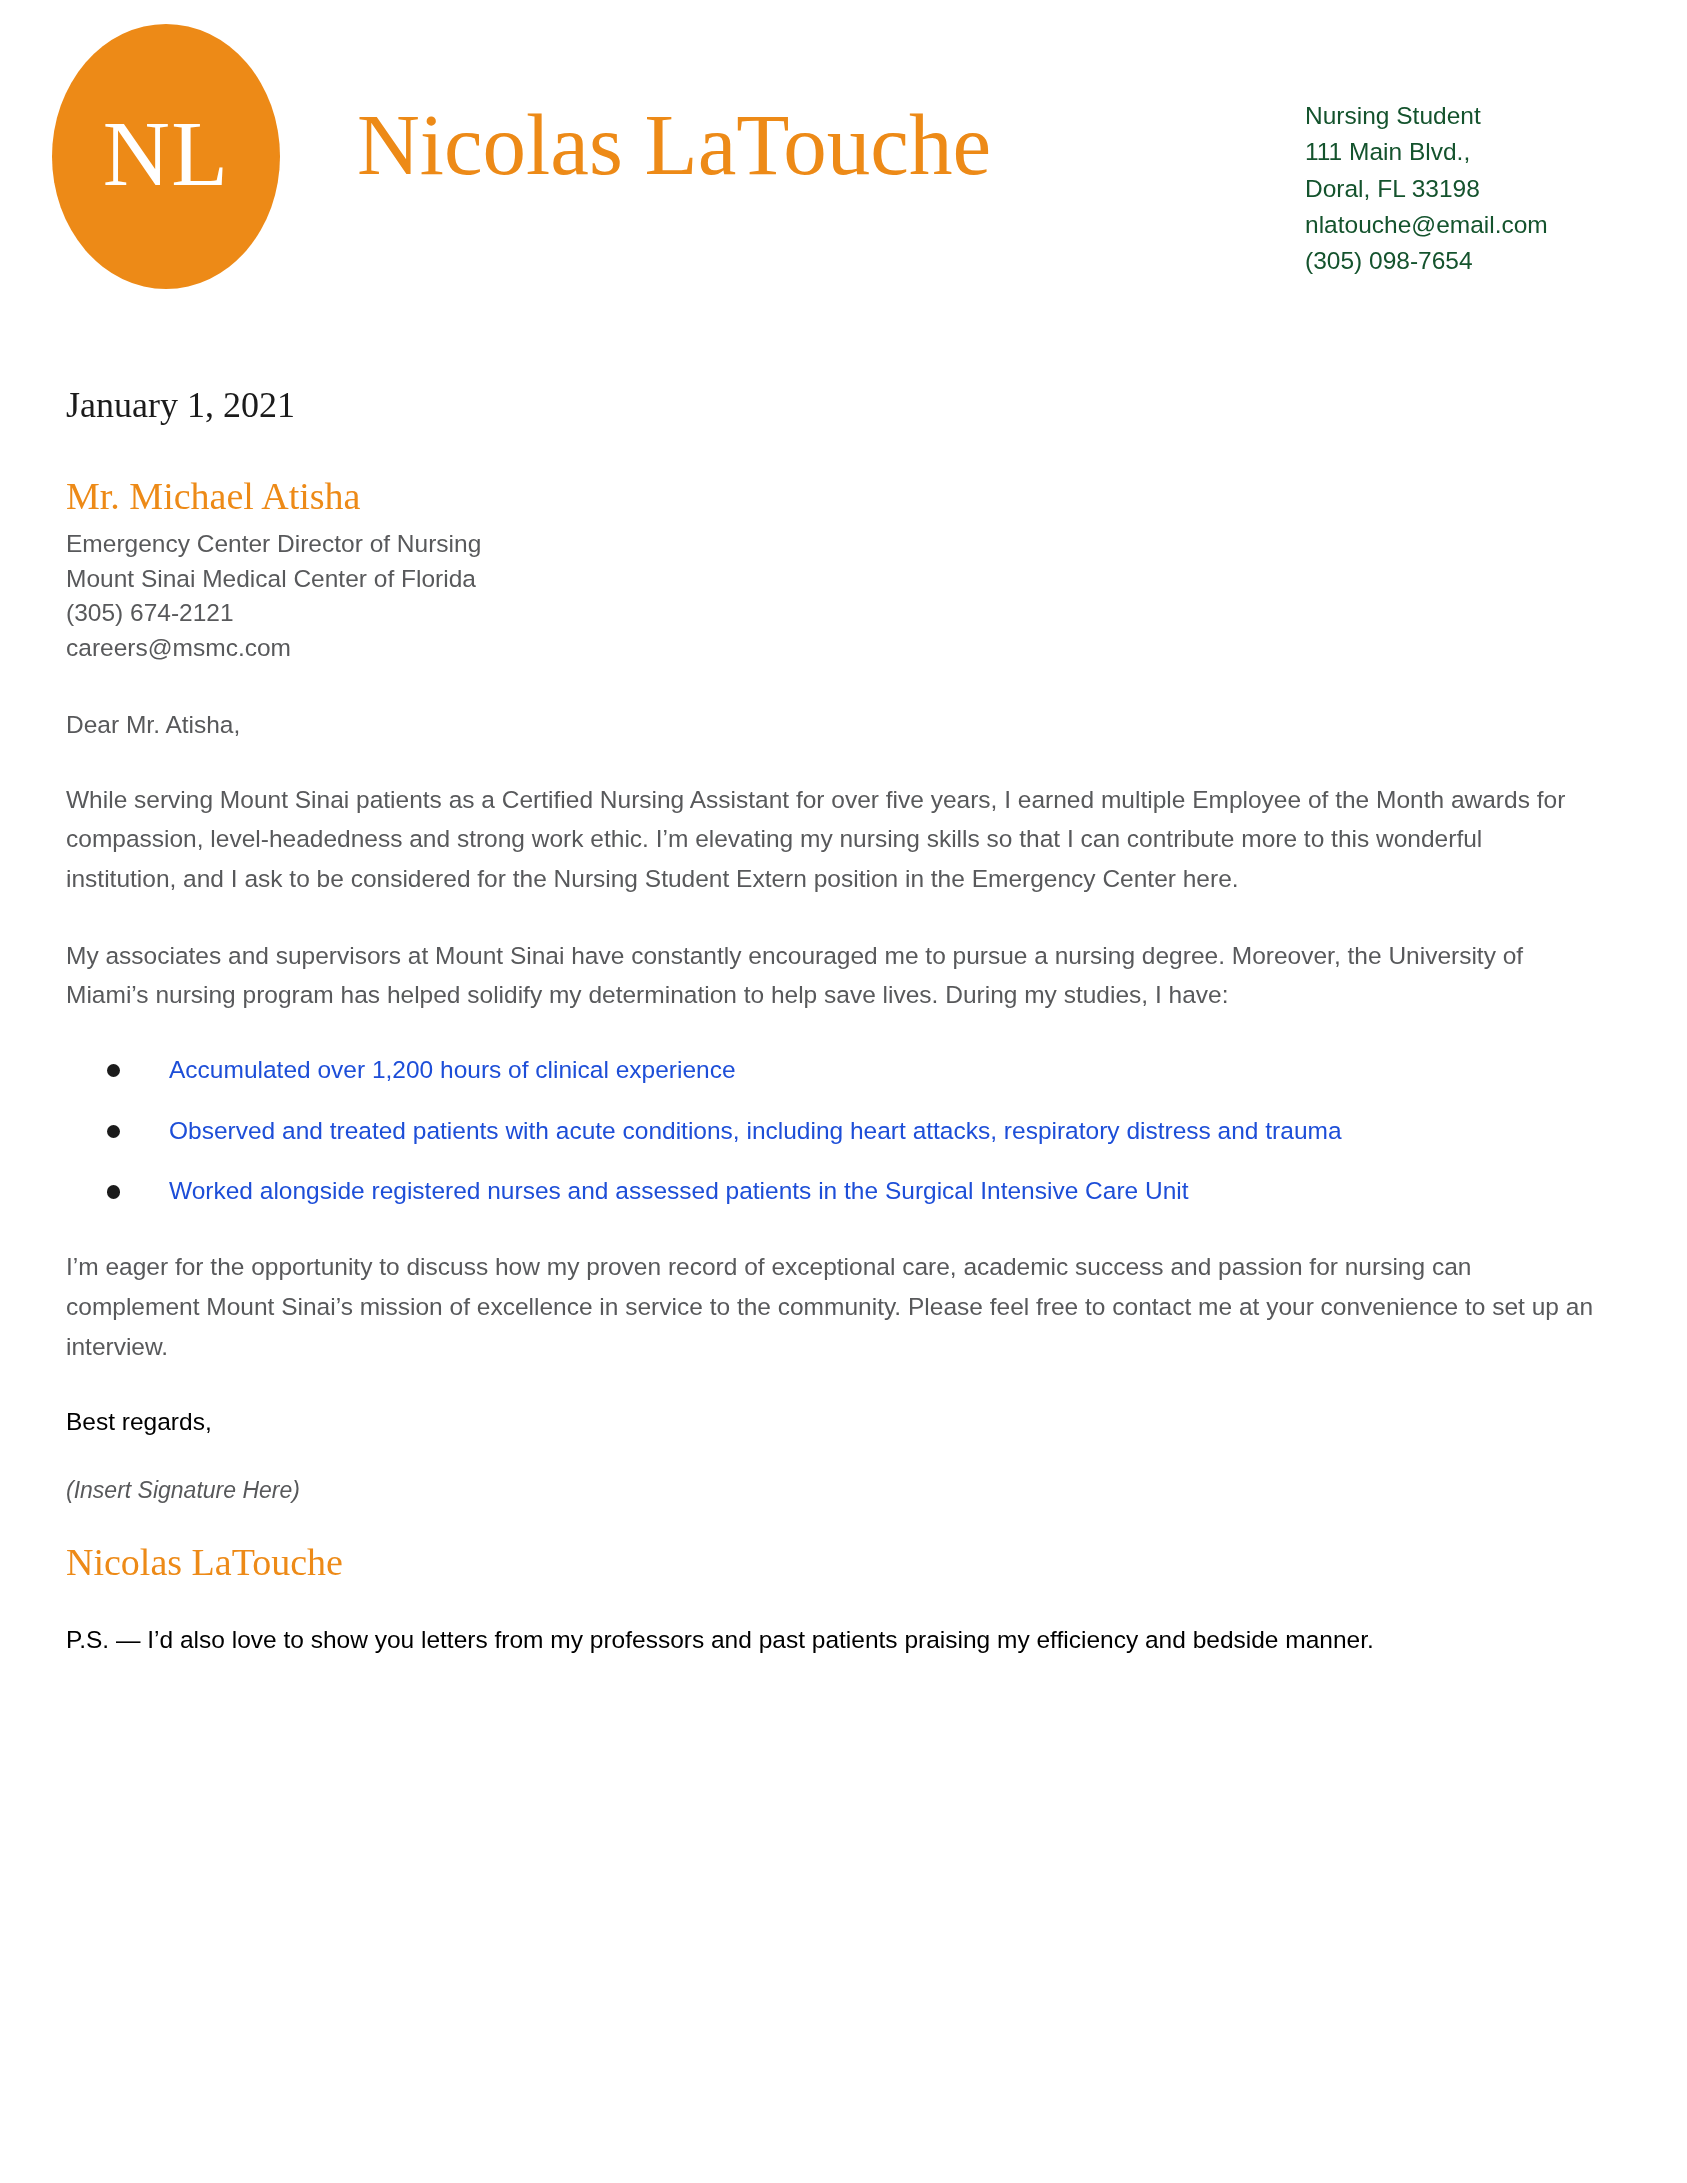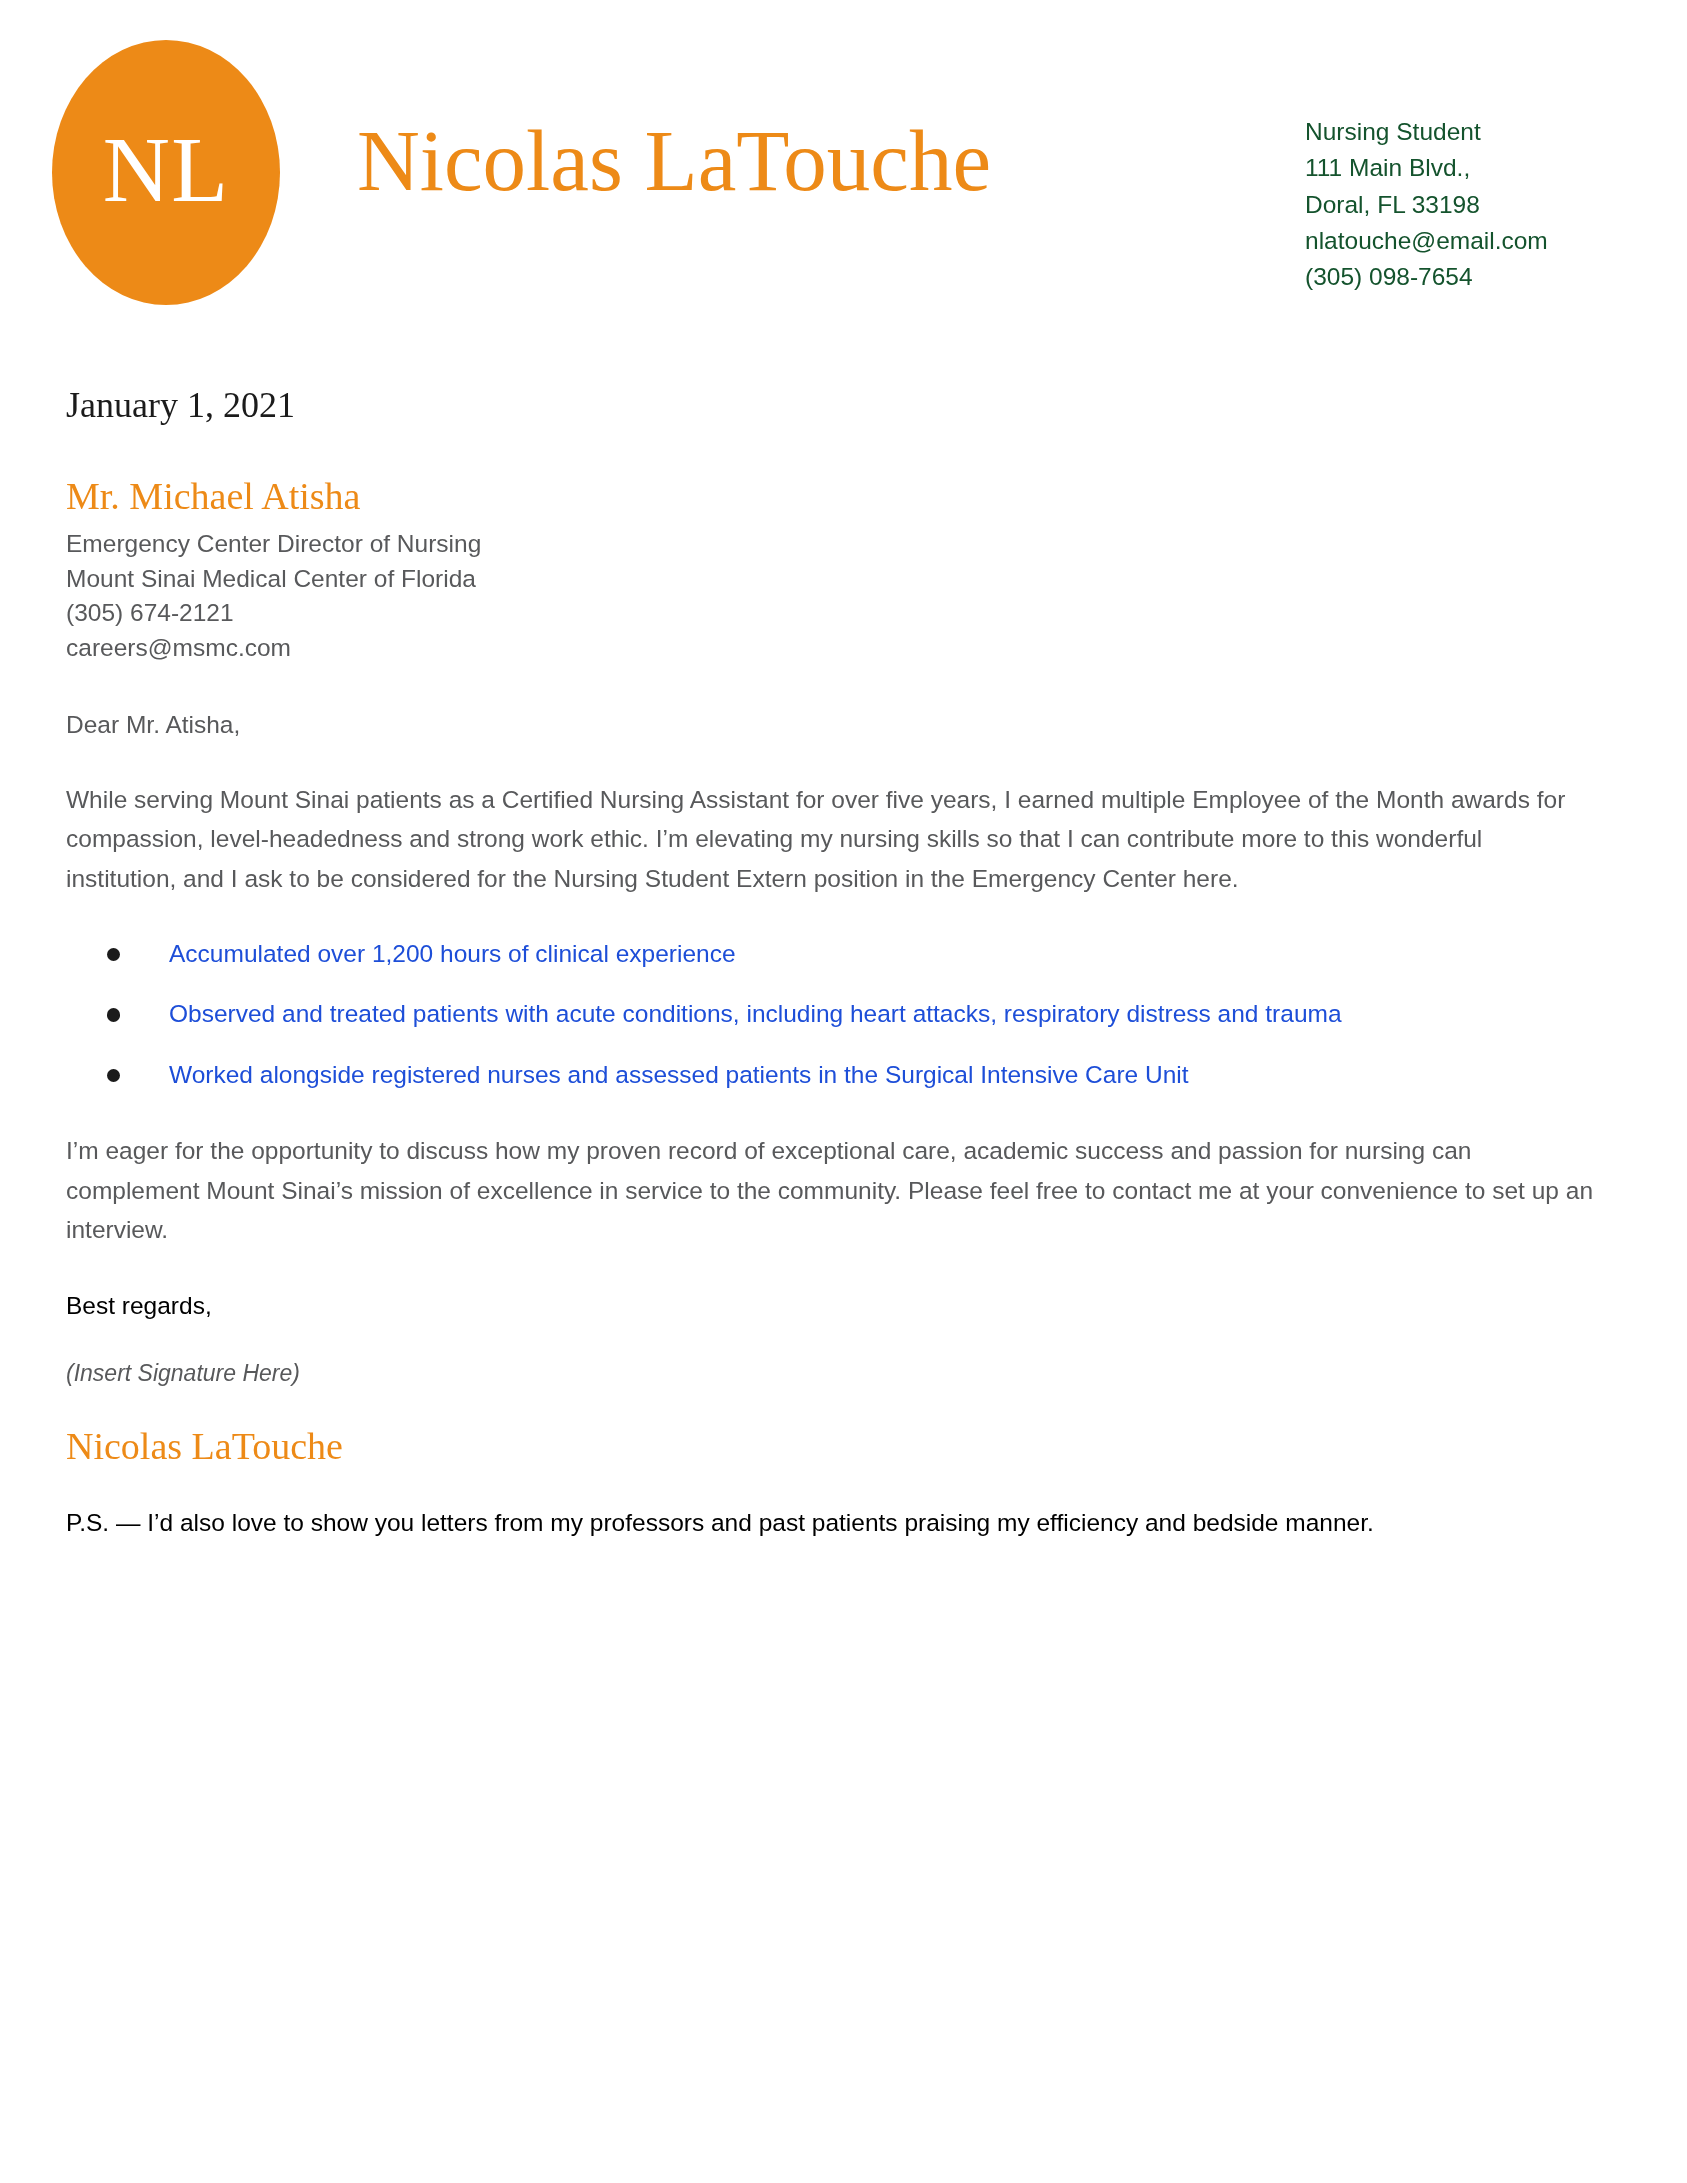--- a/index.html
+++ b/index.html
@@ -15,21 +15,21 @@
     background: #ffffff;
     box-sizing: border-box;
     overflow: hidden;
     font-family: "Liberation Sans", sans-serif;
   }
 
   
   .header {
     position: absolute;
     left: 0;
-    top: 16px;
+    top: 0;
     width: 1343px;
     height: 318px;
   }
 
   .monogram-circle {
     position: absolute;
     left: 52px;
     top: 24px;
     width: 228px;
     height: 265px;
@@ -212,20 +212,21 @@
       <div>Emergency Center Director of Nursing</div>
       <div>Mount Sinai Medical Center of Florida</div>
       <div>(305) 674-2121</div>
       <div>careers@msmc.com</div>
     </div>
 
     <div class="salutation">Dear Mr. Atisha,</div>
 
     <p class="para">While serving Mount Sinai patients as a Certified Nursing Assistant for over five years, I earned multiple Employee of the Month awards for compassion, level-headedness and strong work ethic. I’m elevating my nursing skills so that I can contribute more to this wonderful institution, and I ask to be considered for the Nursing Student Extern position in the Emergency Center here.</p>
 
+    <p class="para">My associates and supervisors at Mount Sinai have constantly encouraged me to pursue a nursing degree. Moreover, the University of Miami’s nursing program has helped solidify my determination to help save lives. During my studies, I have:</p>
 
     <ul class="bullets">
       <li class="bullet-item">
         <span class="bullet-marker"></span>
         <span>Accumulated over 1,200 hours of clinical experience</span>
       </li>
       <li class="bullet-item">
         <span class="bullet-marker"></span>
         <span>Observed and treated patients with acute conditions, including heart attacks, respiratory distress and trauma</span>
       </li>

